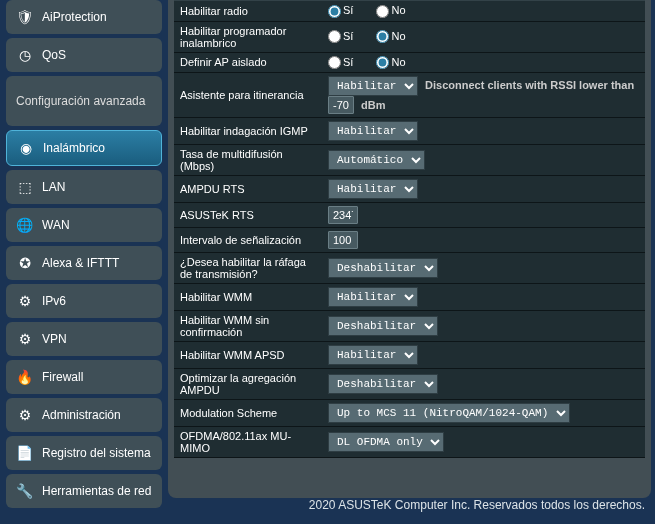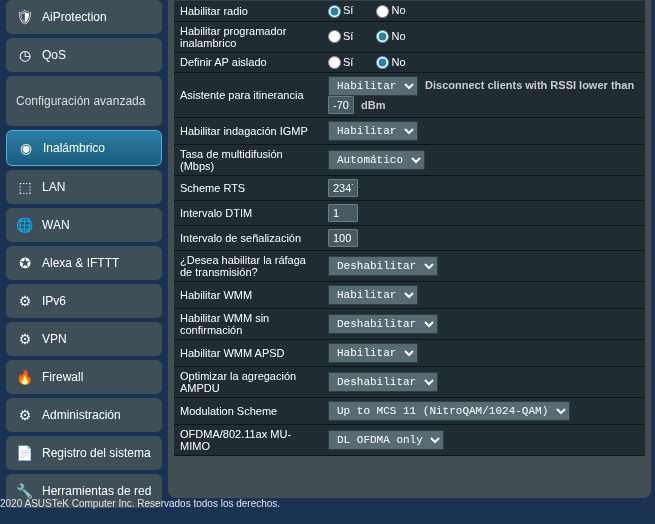--- a/index.html
+++ b/index.html
@@ -74,21 +74,22 @@
     border: 1px solid #6a7e85;
     color: #fff;
     font-size: 11px;
     padding: 2px 4px;
     border-radius: 1px;
     width: 30px;
     text-align: left;
   }
   .hint { color: #ccc; font-size: 11px; margin: 0 4px; font-weight: bold; }
   .copyright {
-    font-size: 10px;
+    text-align: right;
+    font-size: 12px;
     color: #dce3e7;
     padding: 0 10px 4px 0;
   }
 </style>
 </head>
 <body>
 
 <div class="container">
   <div class="sidebar">
 
@@ -186,30 +187,30 @@
       <tr>
         <td>Habilitar indagación IGMP</td>
         <td><select><option>Habilitar</option></select></td>
       </tr>
 
       <tr>
         <td>Tasa de multidifusión (Mbps)</td>
         <td><select><option>Automático</option></select></td>
       </tr>
 
-
-      <tr>
-        <td>Scheme RTS</td>
+      <tr>
+        <td>AMPDU RTS</td>
+        <td><select><option>Habilitar</option></select></td>
+      </tr>
+
+      <tr>
+        <td>ASUSTeK RTS</td>
         <td><input type="text" value="2347" style=""></td>
       </tr>
 
-      <tr>
-        <td>Intervalo DTIM</td>
-        <td><input type="text" value="1" style=""></td>
-      </tr>
 
       <tr>
         <td>Intervalo de señalización</td>
         <td><input type="text" value="100" style=""></td>
       </tr>
 
       <tr>
         <td>¿Desea habilitar la ráfaga de transmisión?</td>
         <td><select><option>Deshabilitar</option></select></td>
       </tr>

